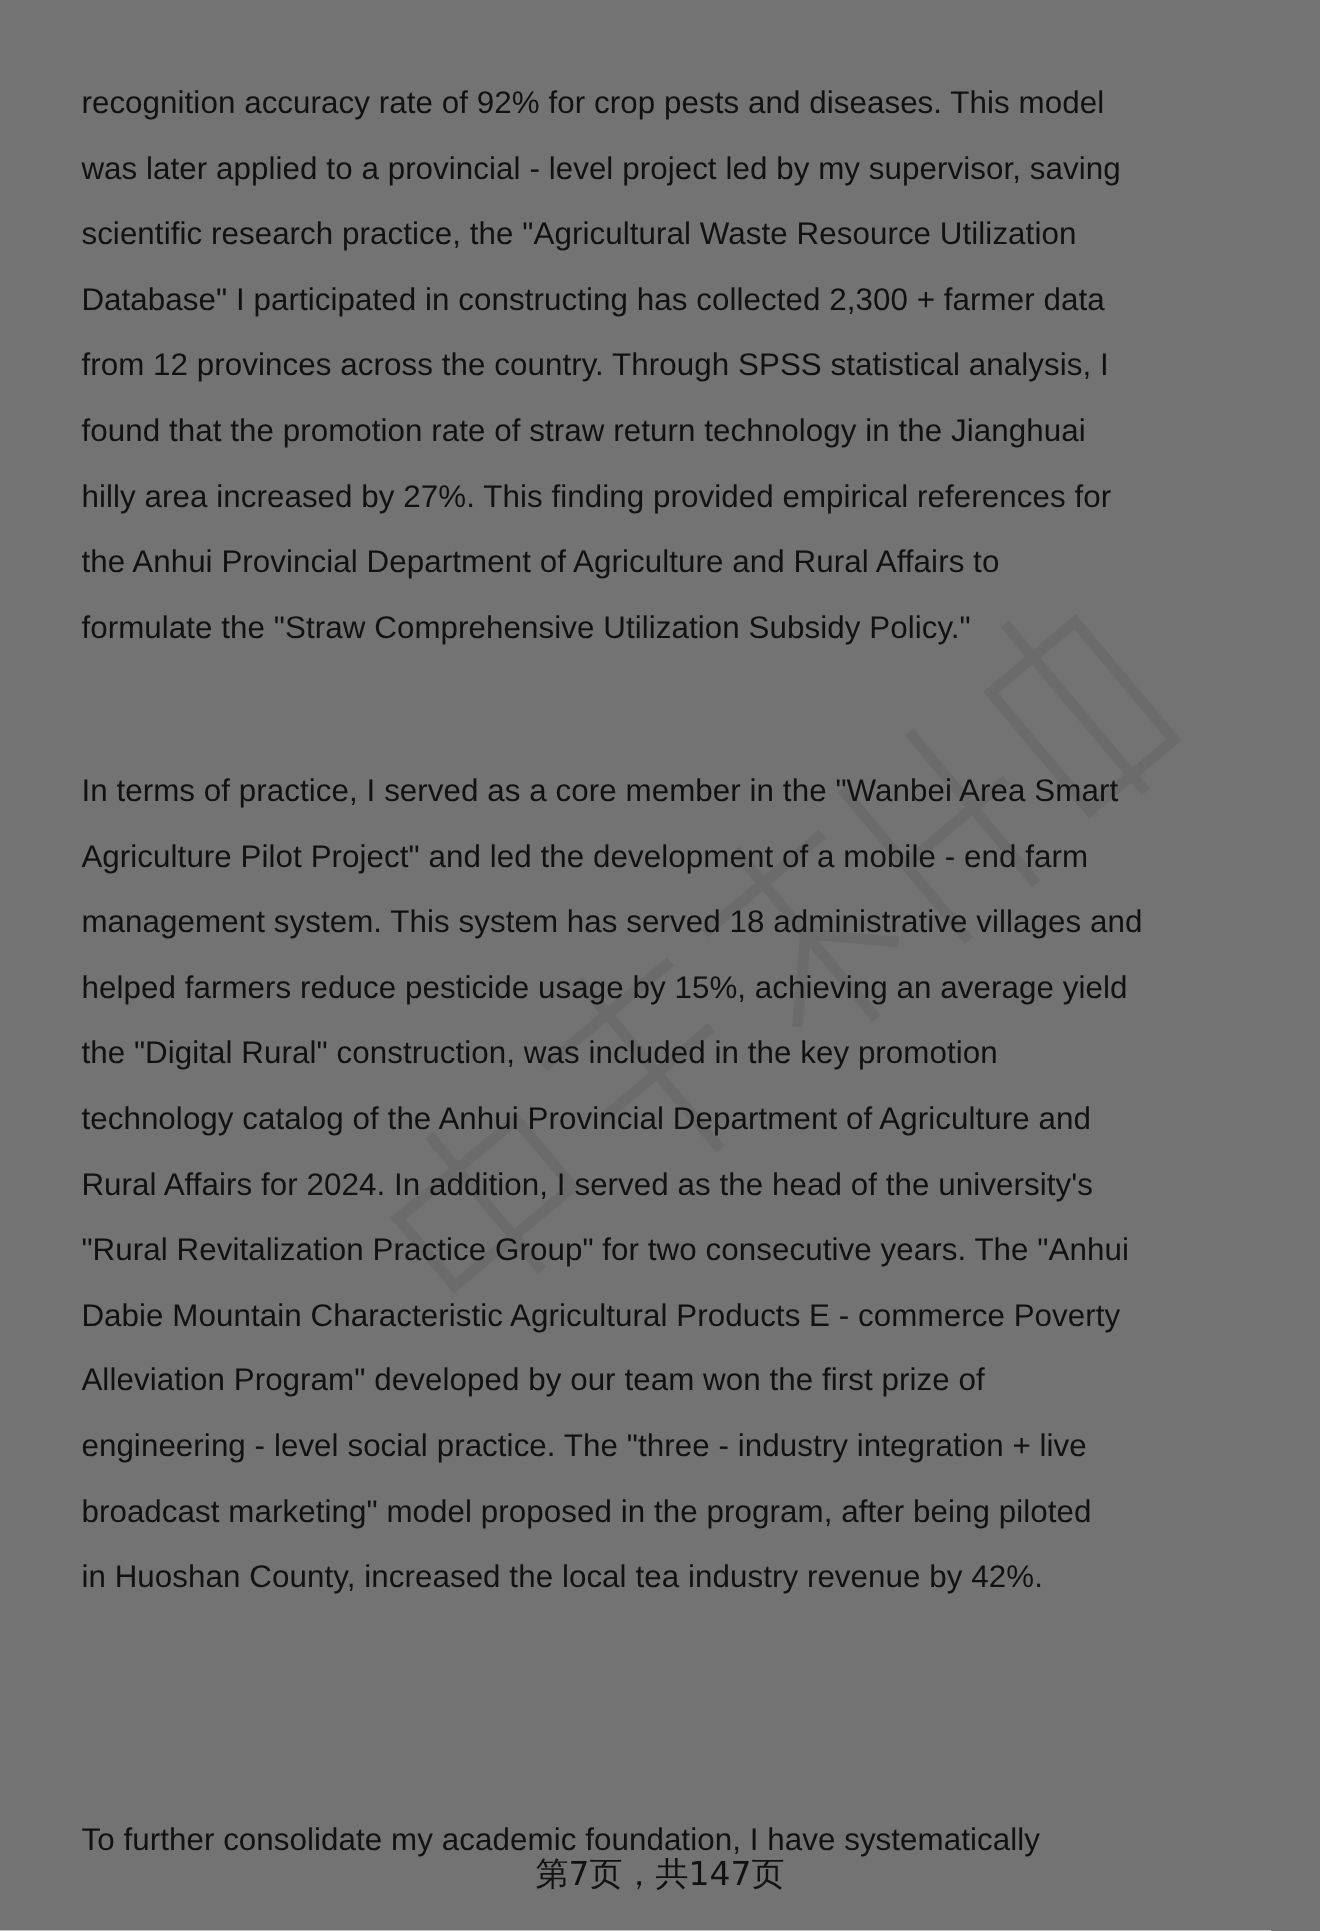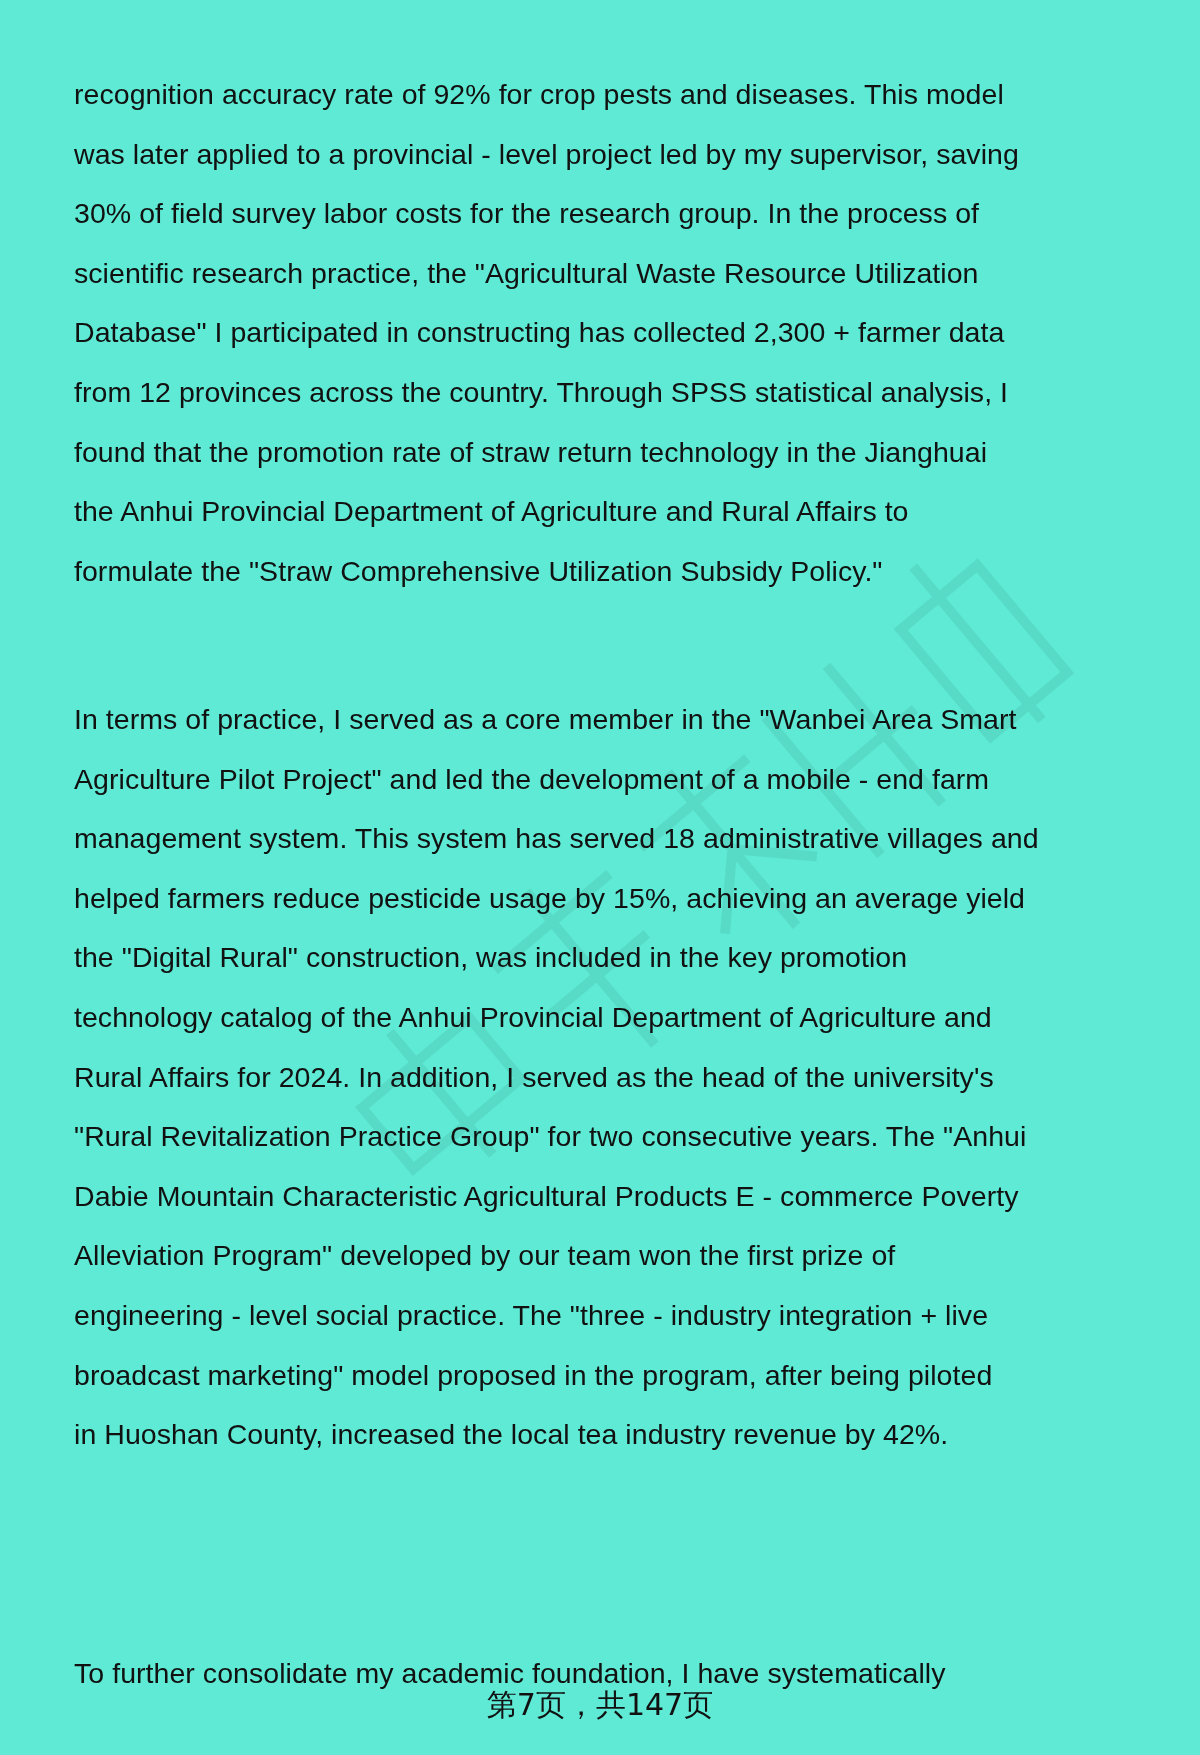--- a/index.html
+++ b/index.html
@@ -1,17 +1,17 @@
 <!DOCTYPE html>
 <html><head>
 <meta charset="utf-8">
 <style>
   html, body { margin: 0; padding: 0; background: #ffffff; }
   body { width: 1200px; height: 1755px; position: relative; overflow: hidden; }
-  .page { position: absolute; left: 0; top: 0; width: 1200px; height: 1755px; background: #5eead4; }
+  .page { position: absolute; left: 0; top: 0; width: 1200px; height: 1755px; background: #737373; }
   .watermark {
     position: absolute; left: 230px; top: 430px; width: 900px; height: 900px;
     pointer-events: none; opacity: 0.06;
   }
   .para { position: absolute; left: 74px; width: 1110px; }
   .line {
     display: block; height: 59.6px; line-height: 59.6px;
     font-family: "Liberation Sans", sans-serif; font-size: 28.5px; color: #111;
     white-space: nowrap; letter-spacing: 0.05px;
   }
@@ -34,25 +34,25 @@
       <path d="M250 400 h150 M325 360 v200 M260 470 h130"></path>
       <path d="M440 400 h140 M510 360 v200 M450 520 l60 -60 l60 60"></path>
       <path d="M620 380 v180 M620 470 h120 M700 380 v180"></path>
       <path d="M780 400 h100 v140 h-100 z M830 360 v200"></path>
     </g>
   </svg>
 
   <div class="para" id="p1">
     <span class="line">recognition accuracy rate of 92% for crop pests and diseases. This model</span>
     <span class="line">was later applied to a provincial - level project led by my supervisor, saving</span>
-    <span class="line">30% of field survey labor costs for the research group. In the process of</span>
     <span class="line">scientific research practice, the "Agricultural Waste Resource Utilization</span>
     <span class="line">Database" I participated in constructing has collected 2,300 + farmer data</span>
     <span class="line">from 12 provinces across the country. Through SPSS statistical analysis, I</span>
     <span class="line">found that the promotion rate of straw return technology in the Jianghuai</span>
+    <span class="line">hilly area increased by 27%. This finding provided empirical references for</span>
     <span class="line">the Anhui Provincial Department of Agriculture and Rural Affairs to</span>
     <span class="line">formulate the "Straw Comprehensive Utilization Subsidy Policy."</span>
   </div>
 
   <div class="para" id="p2">
     <span class="line">In terms of practice, I served as a core member in the "Wanbei Area Smart</span>
     <span class="line">Agriculture Pilot Project" and led the development of a mobile - end farm</span>
     <span class="line">management system. This system has served 18 administrative villages and</span>
     <span class="line">helped farmers reduce pesticide usage by 15%, achieving an average yield</span>
     <span class="line">the "Digital Rural" construction, was included in the key promotion</span>

